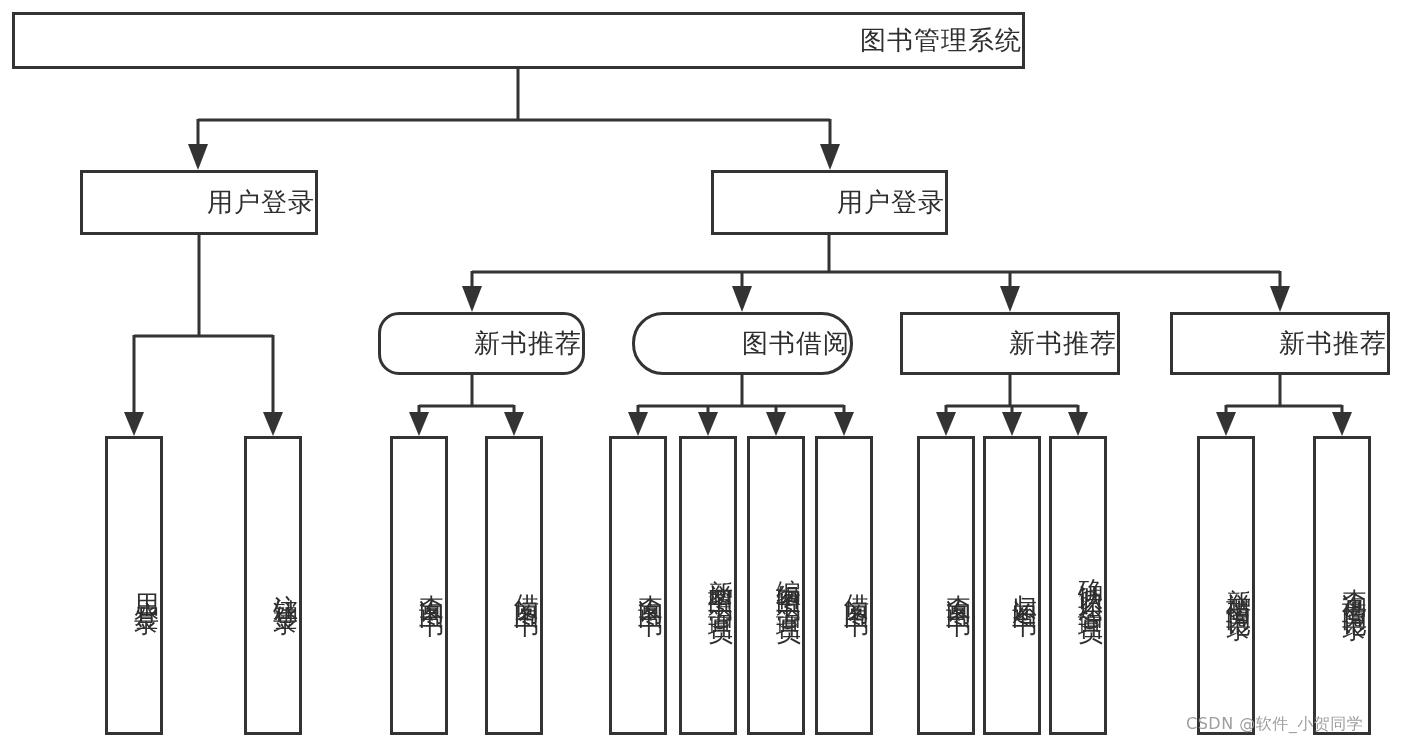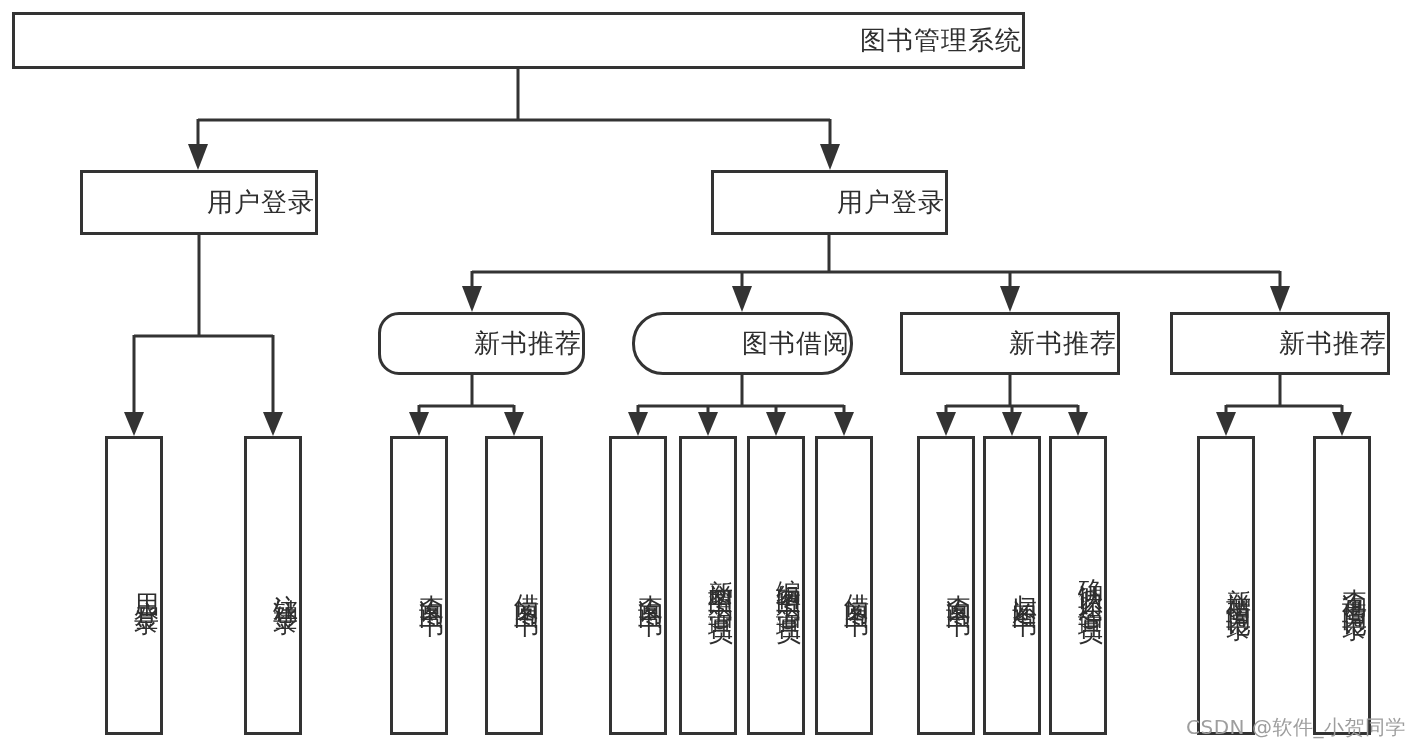--- a/index.html
+++ b/index.html
@@ -51,21 +51,21 @@
   .leaf{top:436px;width:58px;height:299px;}
   #l-g1-0{left:105px;} #l-g1-1{left:244px;}
   #l-g2-0{left:390px;} #l-g2-1{left:485px;}
   #l-g3-0{left:609px;} #l-g3-1{left:679px;} #l-g3-2{left:747px;} #l-g3-3{left:815px;}
   #l-g4-0{left:917px;} #l-g4-1{left:983px;} #l-g4-2{left:1049px;}
   #l-g5-0{left:1197px;} #l-g5-1{left:1313px;}
   
   #watermark{
     position:absolute;
     left:1186px;top:714px;
-    font-size:20px;
+    font-size:16px;
     color:var(--wm);
     z-index:5;
     white-space:nowrap;
     letter-spacing:0.5px;
   }
 </style>
 </head>
 <body>
 
 <div id="canvas">

